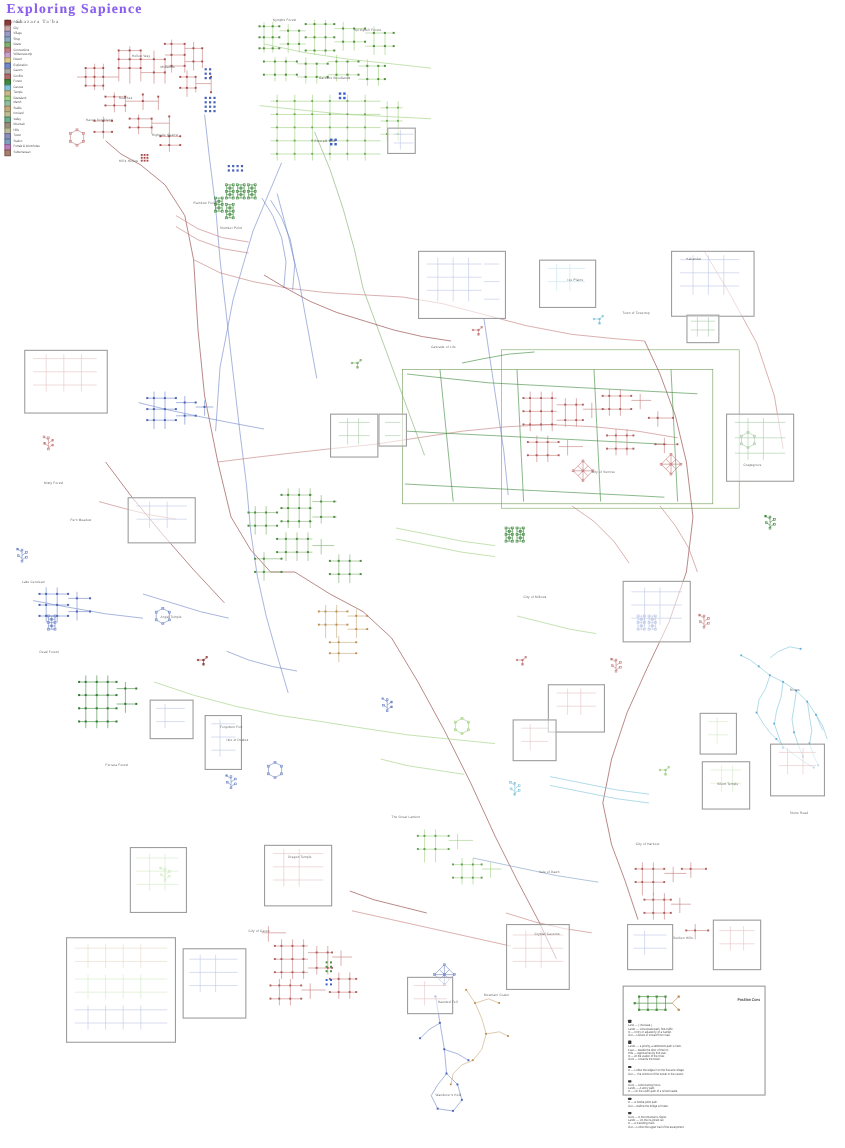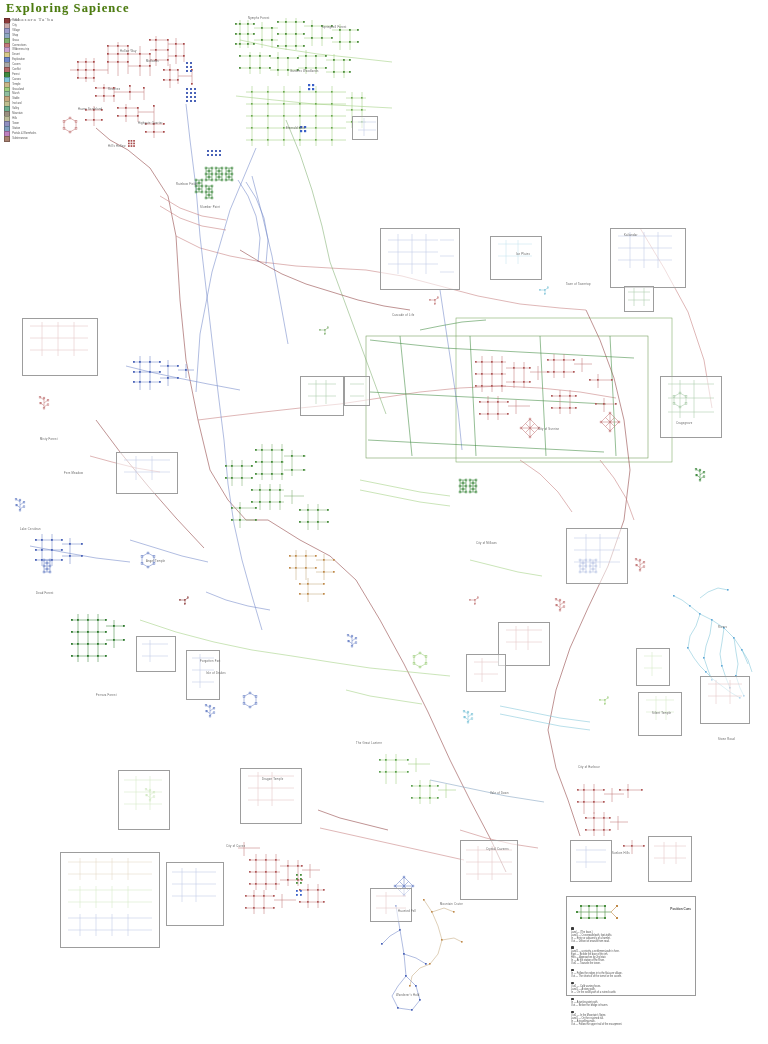--- a/index.html
+++ b/index.html
@@ -1013,21 +1013,21 @@
     <path class="gras2" d="M346 690 L370 696 L396 700 L422 704"></path>
     <path class="conn" d="M520 460 L540 474 L558 492 L572 512"></path>
     <path class="conn" d="M600 460 L614 478 L626 498 L634 520"></path>
     <path class="gras2" d="M470 560 L494 566 L518 572 L542 576"></path>
     <path class="road" d="M318 810 L340 818 L364 824 L388 830"></path>
     <path class="conn" d="M460 830 L486 838 L512 844 L538 848"></path>
   </g>
 </svg>
 
 <div id="titleblock">
-  <div id="maptitle" style="color: #4d7c0f;">Exploring Sapience</div>
+  <div id="maptitle" style="color: #8b5cf6;">Exploring Sapience</div>
   <div id="mapbyline" style="color: rgb(142, 142, 142);">by Shazara Ta'ba</div>
 </div>
 
 <div id="legend">
     <div class="lg-row">
       <span class="lg-sw" style="background: rgb(140, 58, 58);"></span>
       <span class="lg-tx">Road</span>
     </div>
     <div class="lg-row">
       <span class="lg-sw" style="background: rgb(201, 169, 169);"></span>

